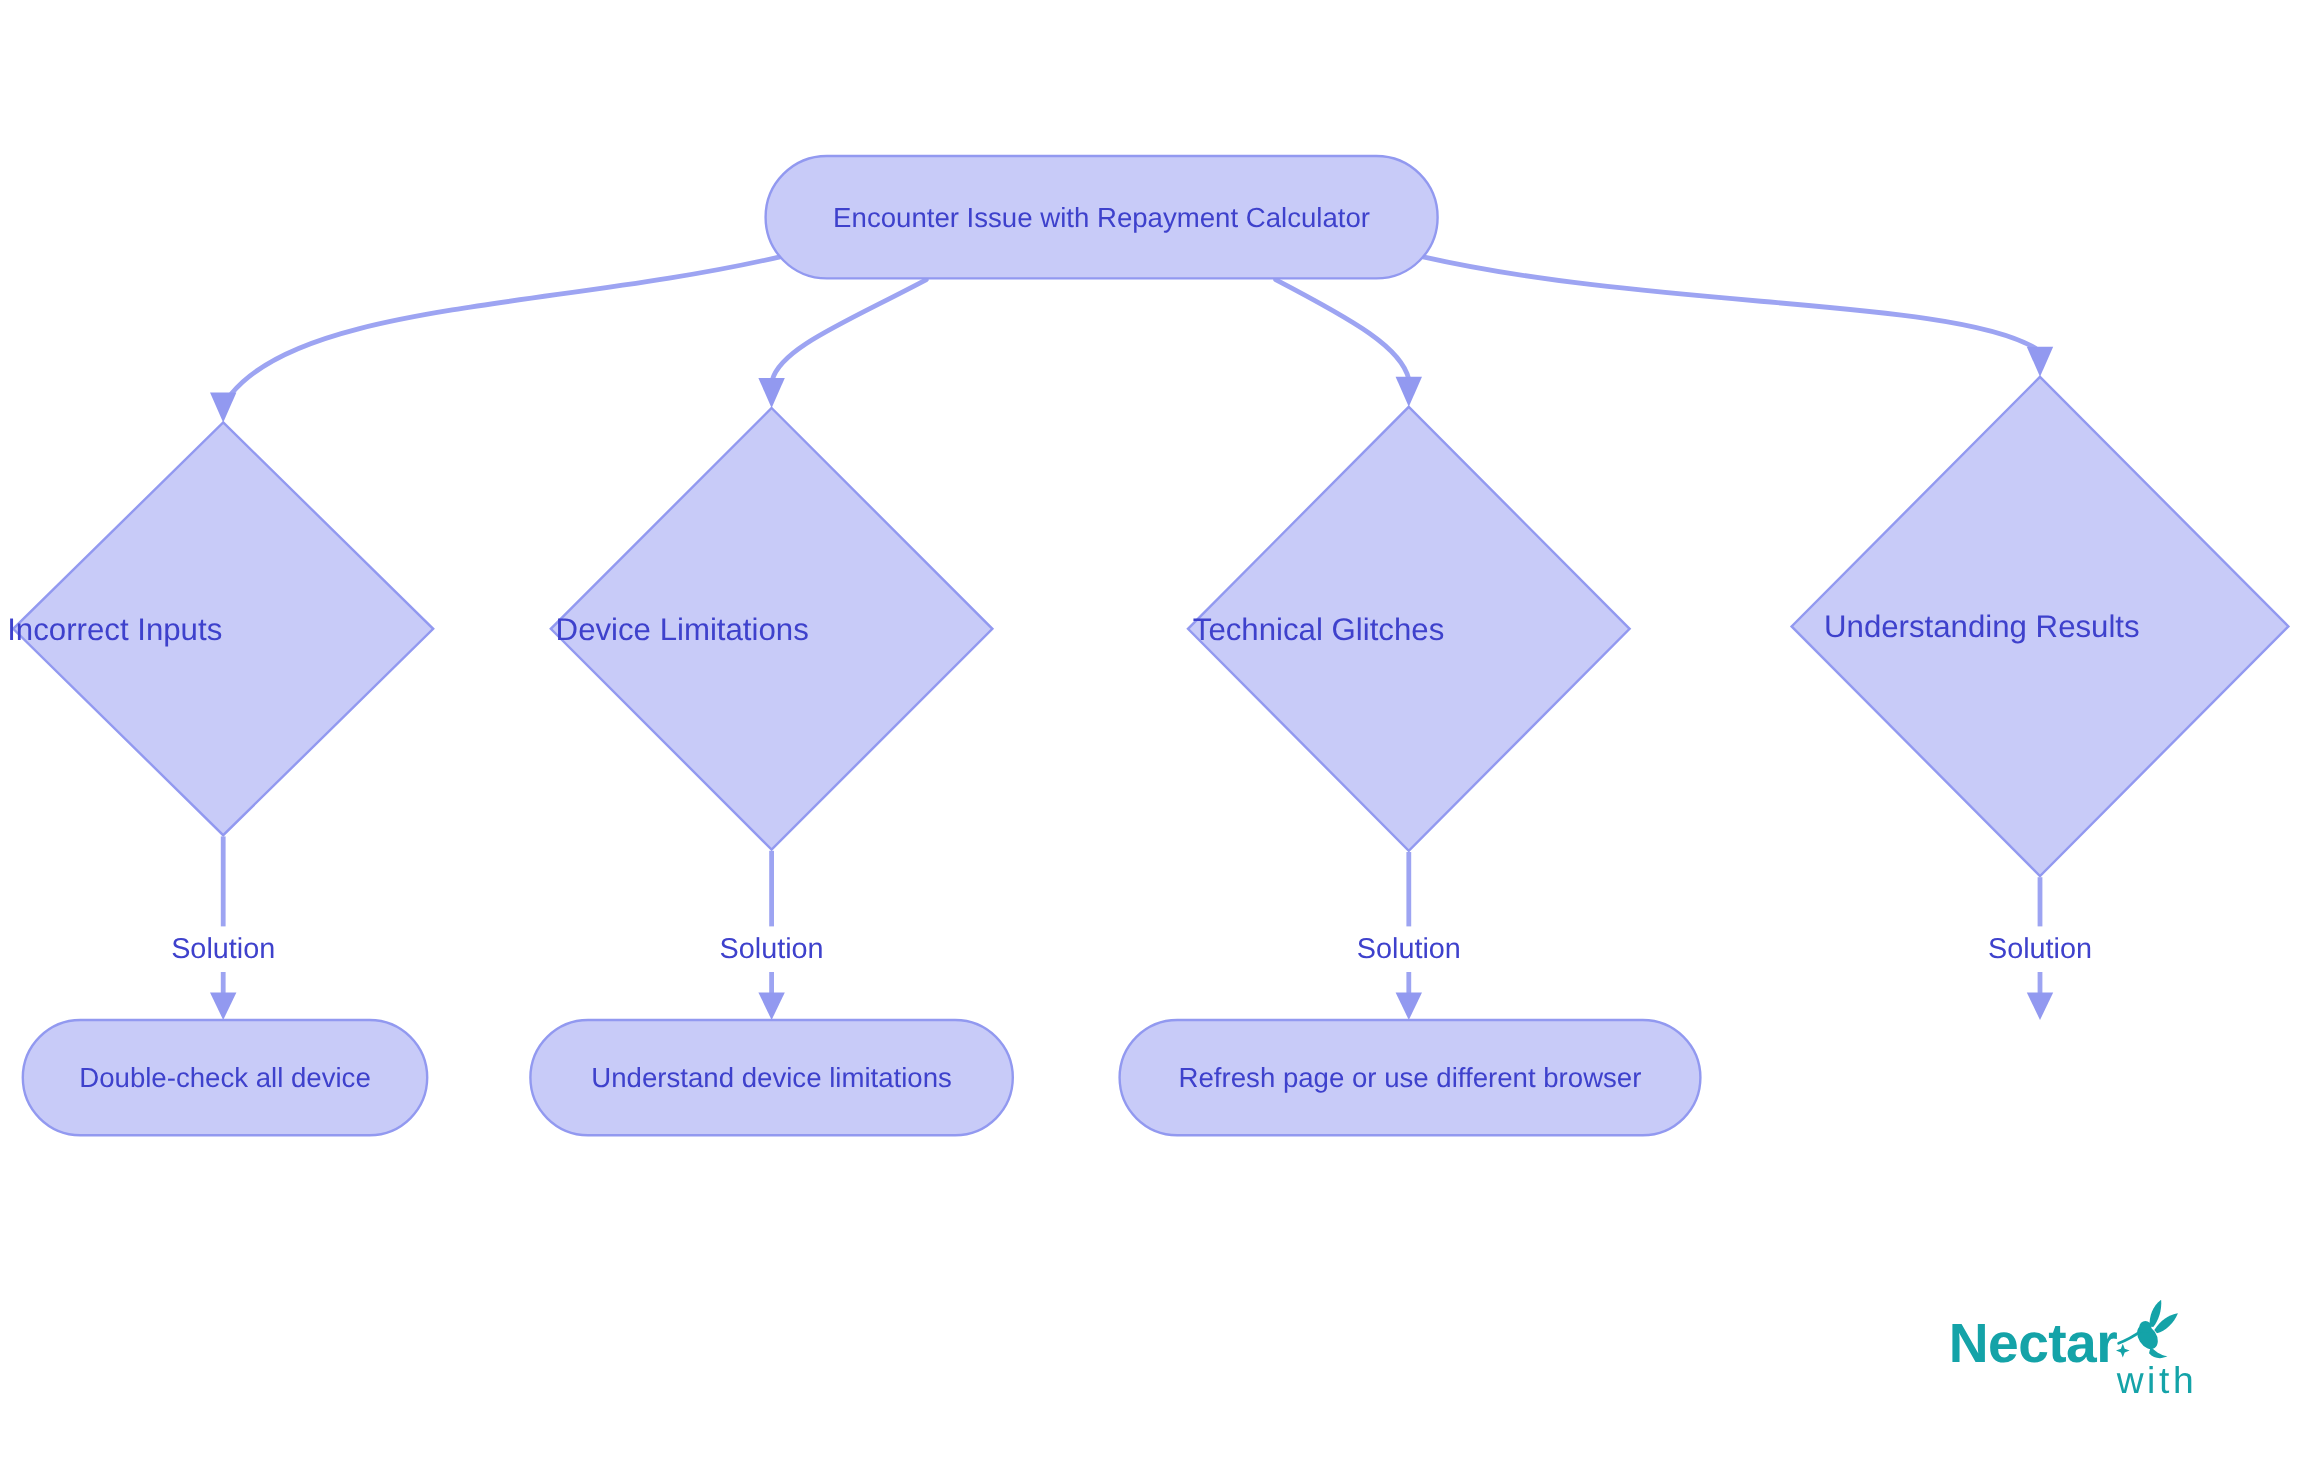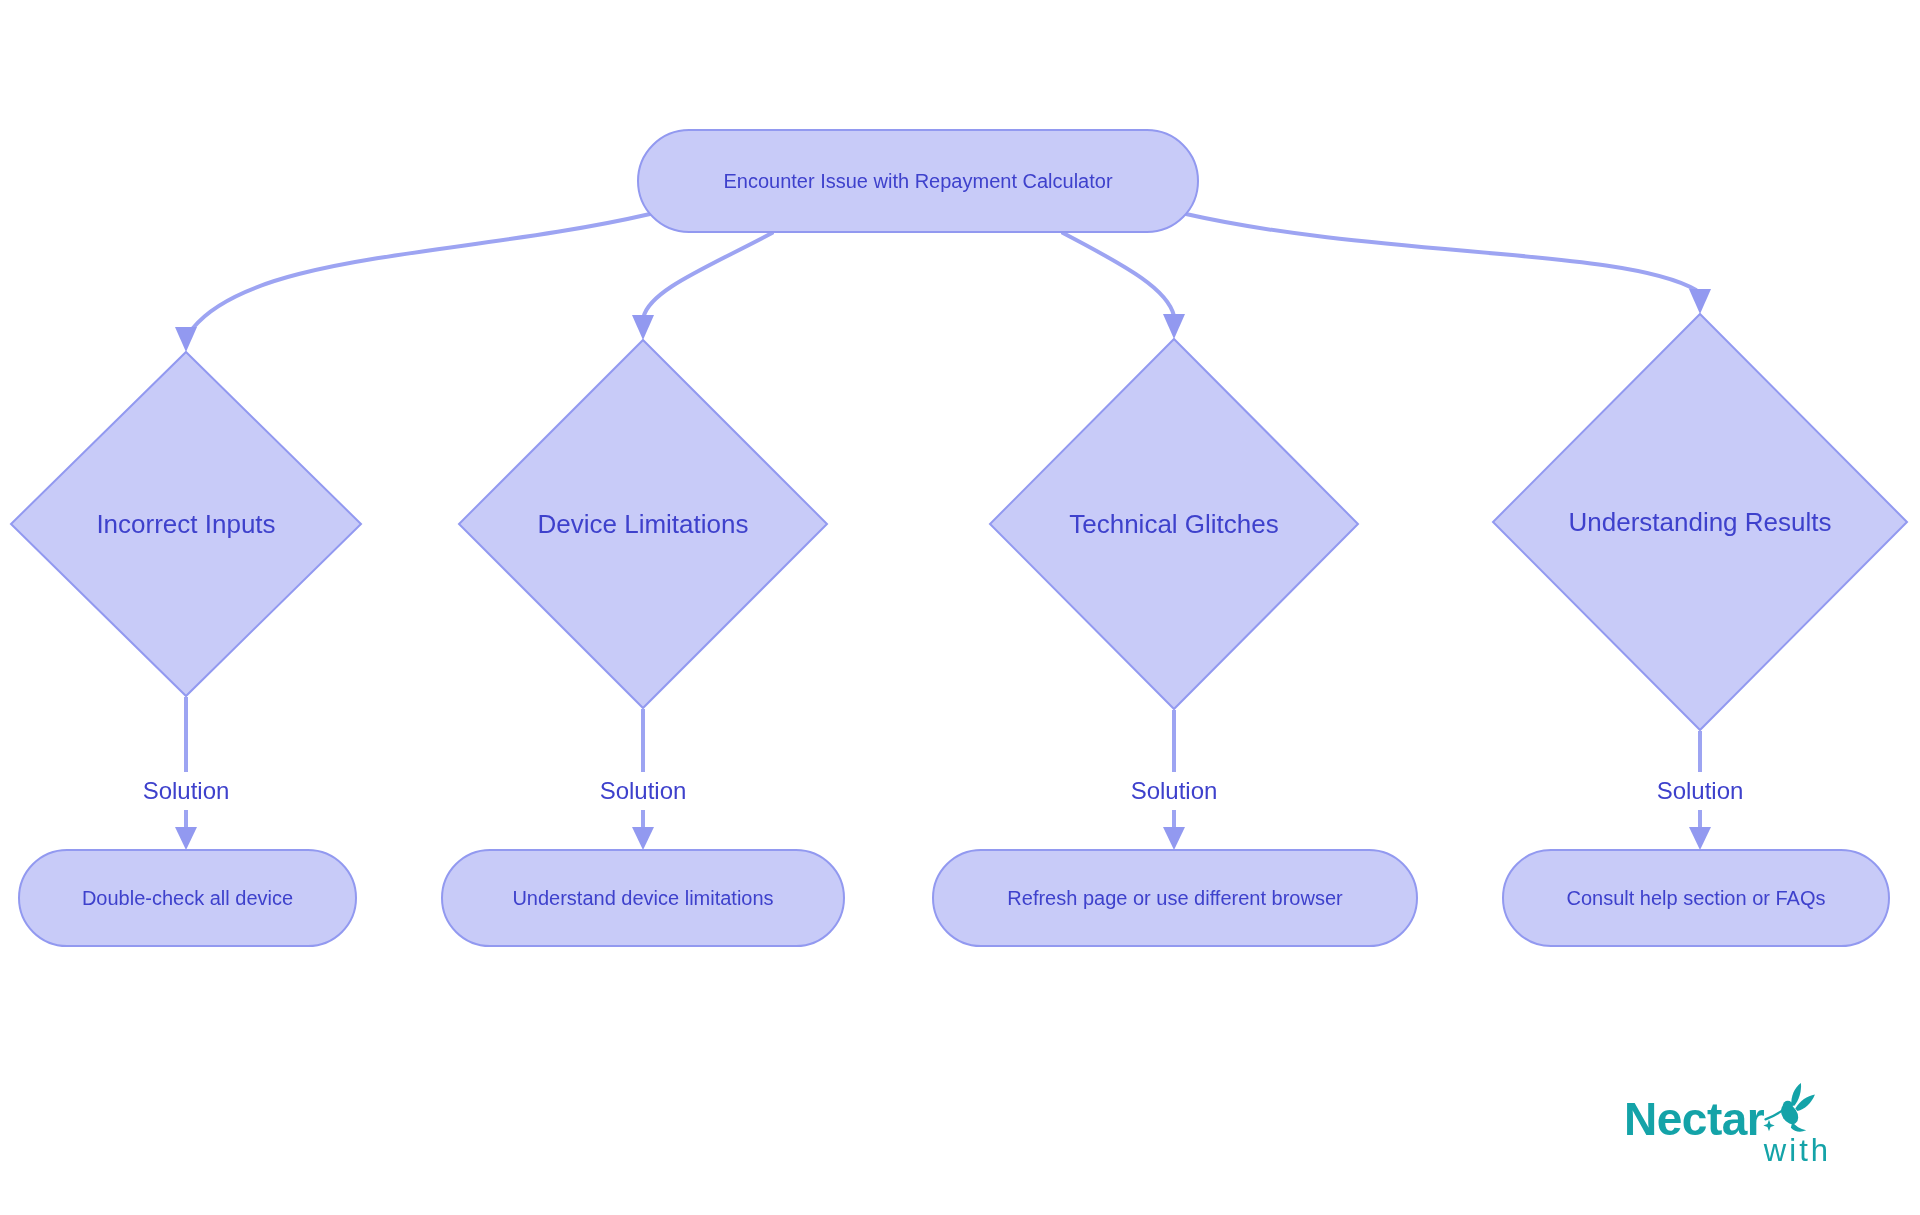--- a/index.html
+++ b/index.html
@@ -8,31 +8,31 @@
     font-family:"Liberation Sans",sans-serif;overflow:hidden;
   }
   svg.layer{position:absolute;left:0;top:0;width:1920px;height:1215px;}
   .edge{stroke:var(--connector,#9da4f2);stroke-width:4;fill:none;stroke-linecap:round;}
   .stub{stroke:var(--connector,#9da4f2);stroke-width:4;fill:none;stroke-linecap:butt;}
   .arrowhead{fill:var(--shape-border,#9299f0);stroke:none;}
   .diamond{fill:var(--shape-fill,#c8cbf8);stroke:var(--shape-border,#9299f0);stroke-width:2;}
   .node{
     position:absolute;display:flex;align-items:center;justify-content:center;
     background:var(--shape-fill,#c8cbf8);border:2px solid var(--shape-border,#9299f0);
-    color:var(--text,#3e41cc);font-size:20px;text-align:center;box-sizing:border-box;
+    color:var(--text,#3e41cc);font-size:23px;text-align:center;box-sizing:border-box;
   }
   .root-node{left:637px;top:129px;width:562px;height:104px;border-radius:52px;}
   .pill{top:849px;height:98px;border-radius:49px;}
   .pill1{left:18px;width:339px;}
   .pill2{left:441px;width:404px;}
   .pill3{left:932px;width:486px;text-align:right;}
   .pill4{left:1502px;width:388px;}
   .dlabel{
     position:absolute;width:360px;top:504px;height:40px;line-height:40px;
-    text-align:center;color:var(--text,#3e41cc);font-size:26px;
+    text-align:left;color:var(--text,#3e41cc);font-size:26px;
   }
   .dl1{left:6px;}  .dl2{left:463px;}  .dl3{left:994px;}  .dl4{left:1520px;top:502px;}
   .slabel{
     position:absolute;width:160px;top:772px;height:38px;line-height:38px;
     text-align:center;color:var(--text,#3e41cc);font-size:24px;background:var(--background,#fff);
   }
   .sl1{left:106px;} .sl2{left:563px;} .sl3{left:1094px;} .sl4{left:1620px;}
   .logo{position:absolute;left:1624px;top:1094px;width:215px;color:var(--brand-teal,#14a3a8);}
   .logo-row{display:flex;align-items:flex-start;}
   .brand-name{font-size:46px;font-weight:700;letter-spacing:-0.5px;line-height:1.1;}
@@ -93,23 +93,20 @@
 
   <div class="node pill pill1">
     <span>Double-check all device</span>
   </div>
   <div class="node pill pill2">
     <span>Understand device limitations</span>
   </div>
   <div class="node pill pill3">
     <span>Refresh page or use different browser</span>
   </div>
-  <div class="node pill pill4">
-    <span>Consult help section or FAQs</span>
-  </div>
 
   <div class="logo">
     <div class="logo-row">
       <span class="brand-name">Nectar</span>
       <svg class="brand-bird" viewBox="0 0 64 64">
         <g fill="var(--brand-teal,#14a3a8)">
           <ellipse cx="31.5" cy="39" rx="8.5" ry="12.5" transform="rotate(-33 31.5 39)"></ellipse>
           <circle cx="29.5" cy="29.5" r="5.8"></circle>
           <path d="M 33.5 29 C 33 19 36.5 9.5 44.5 3.5 C 45.5 13 42 23.5 37 29.5 Z"></path>
           <path d="M 38 32.5 C 43.5 23.5 51.5 18 60.5 16.5 C 56.5 26.5 48.5 33.5 40.5 35.5 Z"></path>

